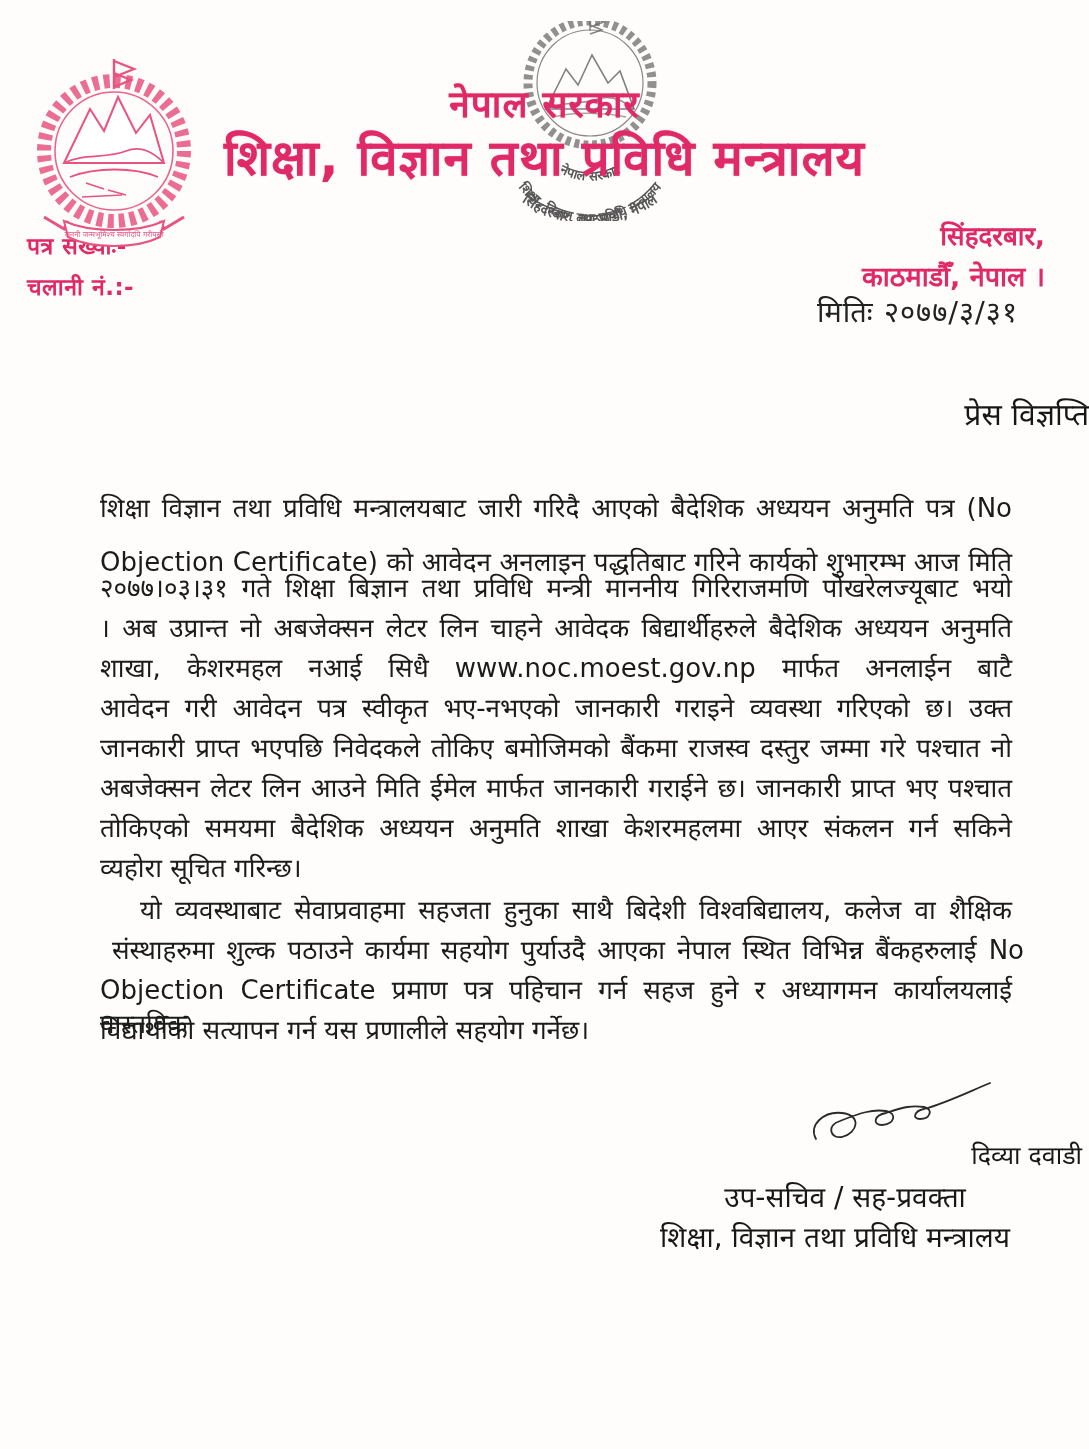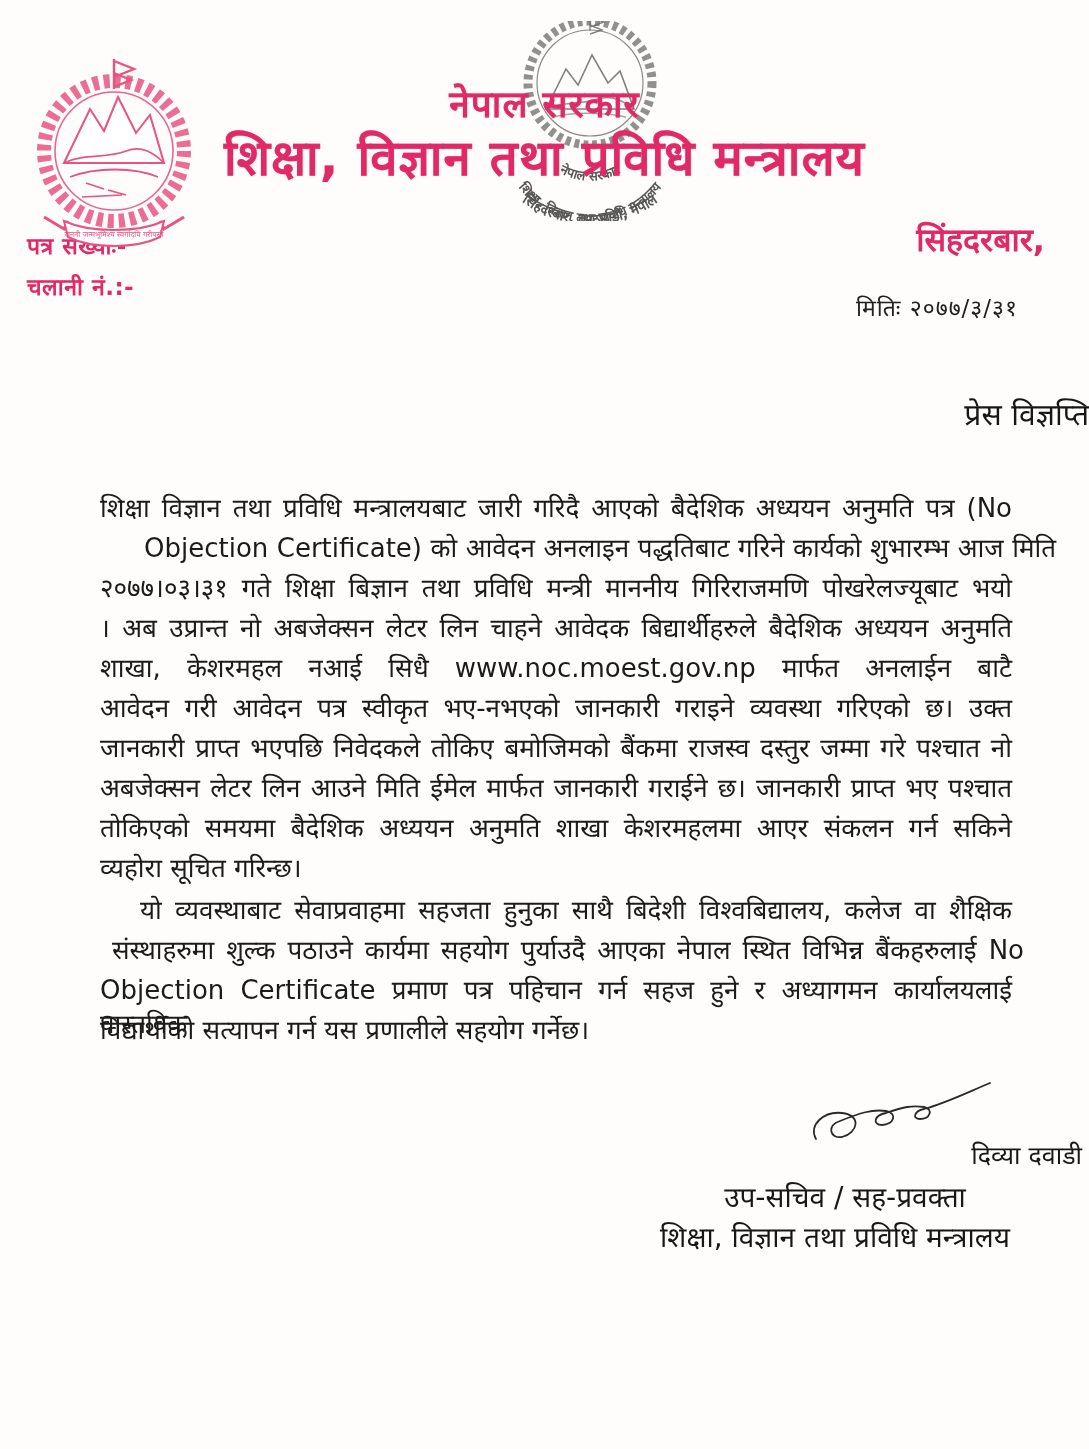--- a/index.html
+++ b/index.html
@@ -40,23 +40,23 @@
   .emblem-wrap{ top:26px;left:30px;width:168px;height:236px;z-index:2; }
 
   .meta-left{
     color:#e02a68;font-weight:bold;font-size:23px;
     letter-spacing:.5px;
   }
   .letter-no{ top:204px;left:27px; }
   .dispatch-no{ top:245px;left:27px; }
 
   .meta-right{ text-align:right; }
-  .addr1{ top:192px;left:740px;width:305px;font-size:32px;font-weight:bold;color:#e02a68; }
+  .addr1{ top:192px;left:740px;width:305px;font-size:26px;font-weight:bold;color:#e02a68; }
   .addr2{ top:232px;left:700px;width:345px;font-size:27px;font-weight:bold;color:#e02a68; }
-  .date-line{ top:266px;left:640px;width:378px;font-size:23px;color:#222;letter-spacing:1px; }
+  .date-line{ top:266px;left:640px;width:378px;font-size:29px;color:#222;letter-spacing:1px; }
 
   
   .doc-title{
     top:368px;left:0;width:1089px;
     text-align:right;
     font-size:30px;
     color:#161616;
   }
 
   
@@ -139,27 +139,28 @@
     </svg>
   </div>
 
   <div class="abs gov-line">नेपाल सरकार</div>
   <div class="abs ministry-line">शिक्षा, विज्ञान तथा प्रविधि मन्त्रालय</div>
 
   <div class="abs meta-left letter-no">पत्र संख्याः-</div>
   <div class="abs meta-left dispatch-no">चलानी नं.:-</div>
 
   <div class="abs meta-right addr1">सिंहदरबार,</div>
+  <div class="abs meta-right addr2">काठमाडौँ, नेपाल ।</div>
   <div class="abs meta-right date-line">मितिः २०७७/३/३१</div>
 
   <div class="abs doc-title">प्रेस विज्ञप्ति</div>
 
   <div class="abs body-block" style="top:0;height:0;">
     <div class="bline" style="top:466px;">शिक्षा विज्ञान तथा प्रविधि मन्त्रालयबाट जारी गरिदै आएको बैदेशिक अध्ययन अनुमति पत्र (No</div>
-    <div class="bline" style="top:506px;margin-left:44px;">Objection Certificate) को आवेदन अनलाइन पद्धतिबाट गरिने कार्यको शुभारम्भ आज मिति</div>
+    <div class="bline" style="top:520px;">Objection Certificate) को आवेदन अनलाइन पद्धतिबाट गरिने कार्यको शुभारम्भ आज मिति</div>
     <div class="bline" style="top:546px;">२०७७।०३।३१ गते शिक्षा बिज्ञान तथा प्रविधि मन्त्री माननीय गिरिराजमणि पोखरेलज्यूबाट भयो</div>
     <div class="bline" style="top:586px;">। अब उप्रान्त नो अबजेक्सन लेटर लिन चाहने आवेदक बिद्यार्थीहरुले बैदेशिक अध्ययन अनुमति</div>
     <div class="bline" style="top:626px;">शाखा, केशरमहल नआई सिधै www.noc.moest.gov.np मार्फत अनलाईन बाटै</div>
     <div class="bline" style="top:666px;">आवेदन गरी आवेदन पत्र स्वीकृत भए-नभएको जानकारी गराइने व्यवस्था गरिएको छ। उक्त</div>
     <div class="bline" style="top:706px;">जानकारी प्राप्त भएपछि निवेदकले तोकिए बमोजिमको बैंकमा राजस्व दस्तुर जम्मा गरे पश्चात नो</div>
     <div class="bline" style="top:746px;">अबजेक्सन लेटर लिन आउने मिति ईमेल मार्फत जानकारी गराईने छ। जानकारी प्राप्त भए पश्चात</div>
     <div class="bline" style="top:786px;">तोकिएको समयमा बैदेशिक अध्ययन अनुमति शाखा केशरमहलमा आएर संकलन गर्न सकिने</div>
     <div class="bline last" style="top:826px;">व्यहोरा सूचित गरिन्छ।</div>
   </div>
 

